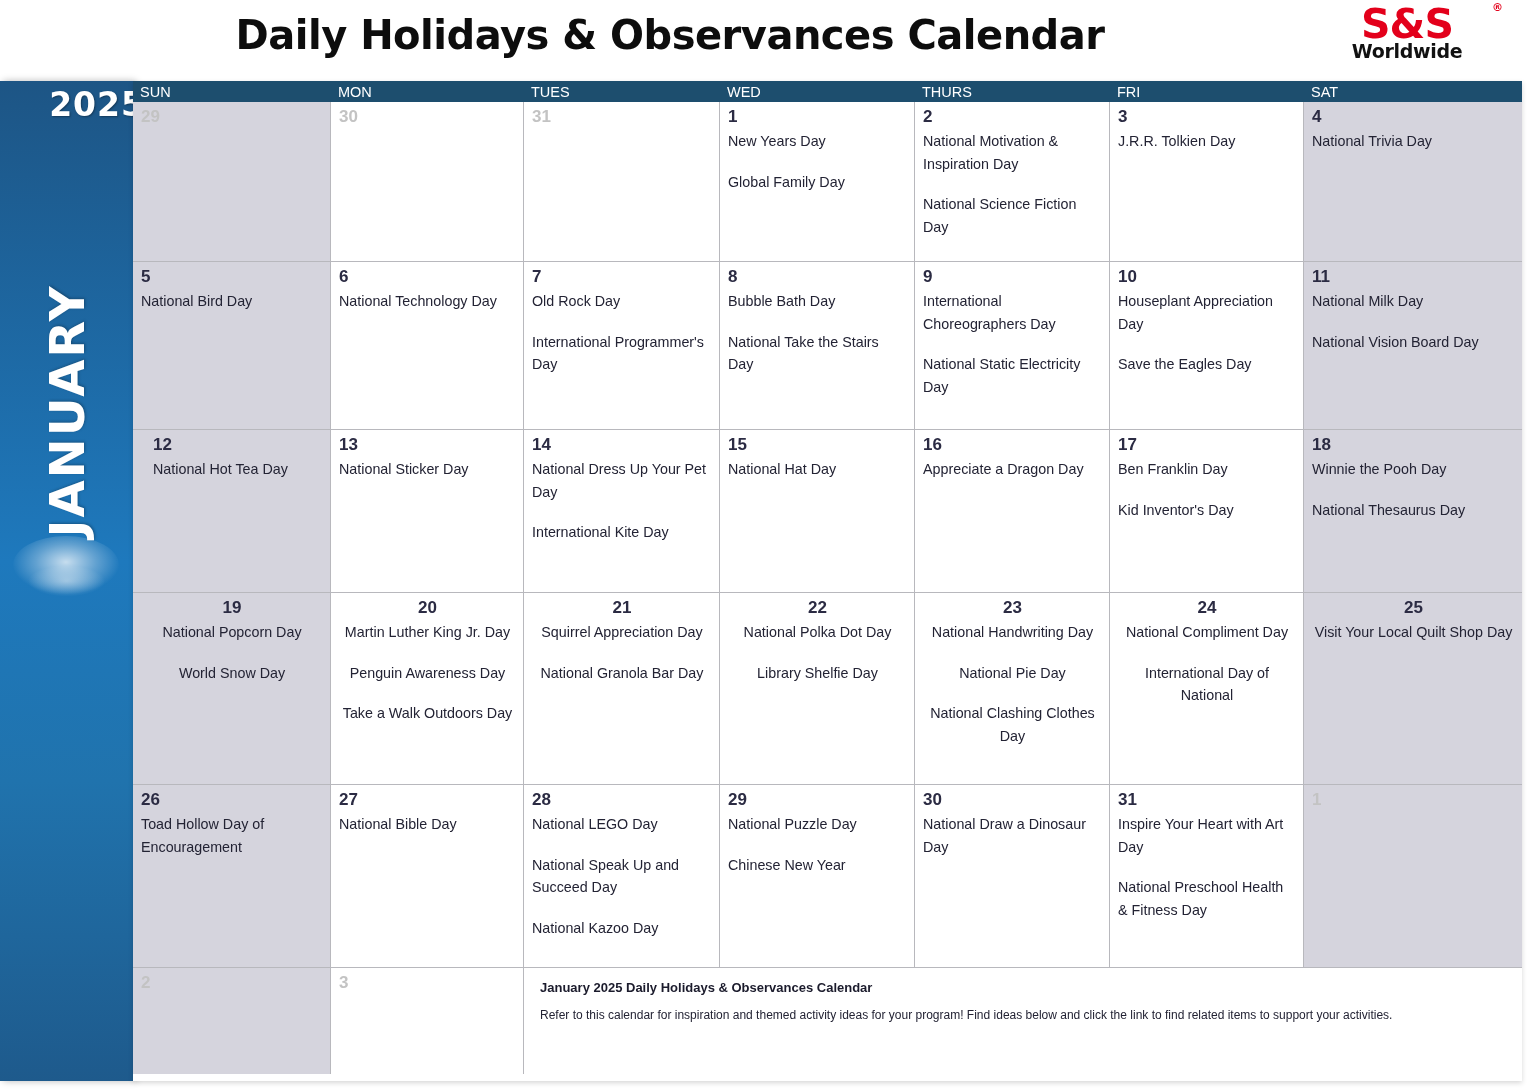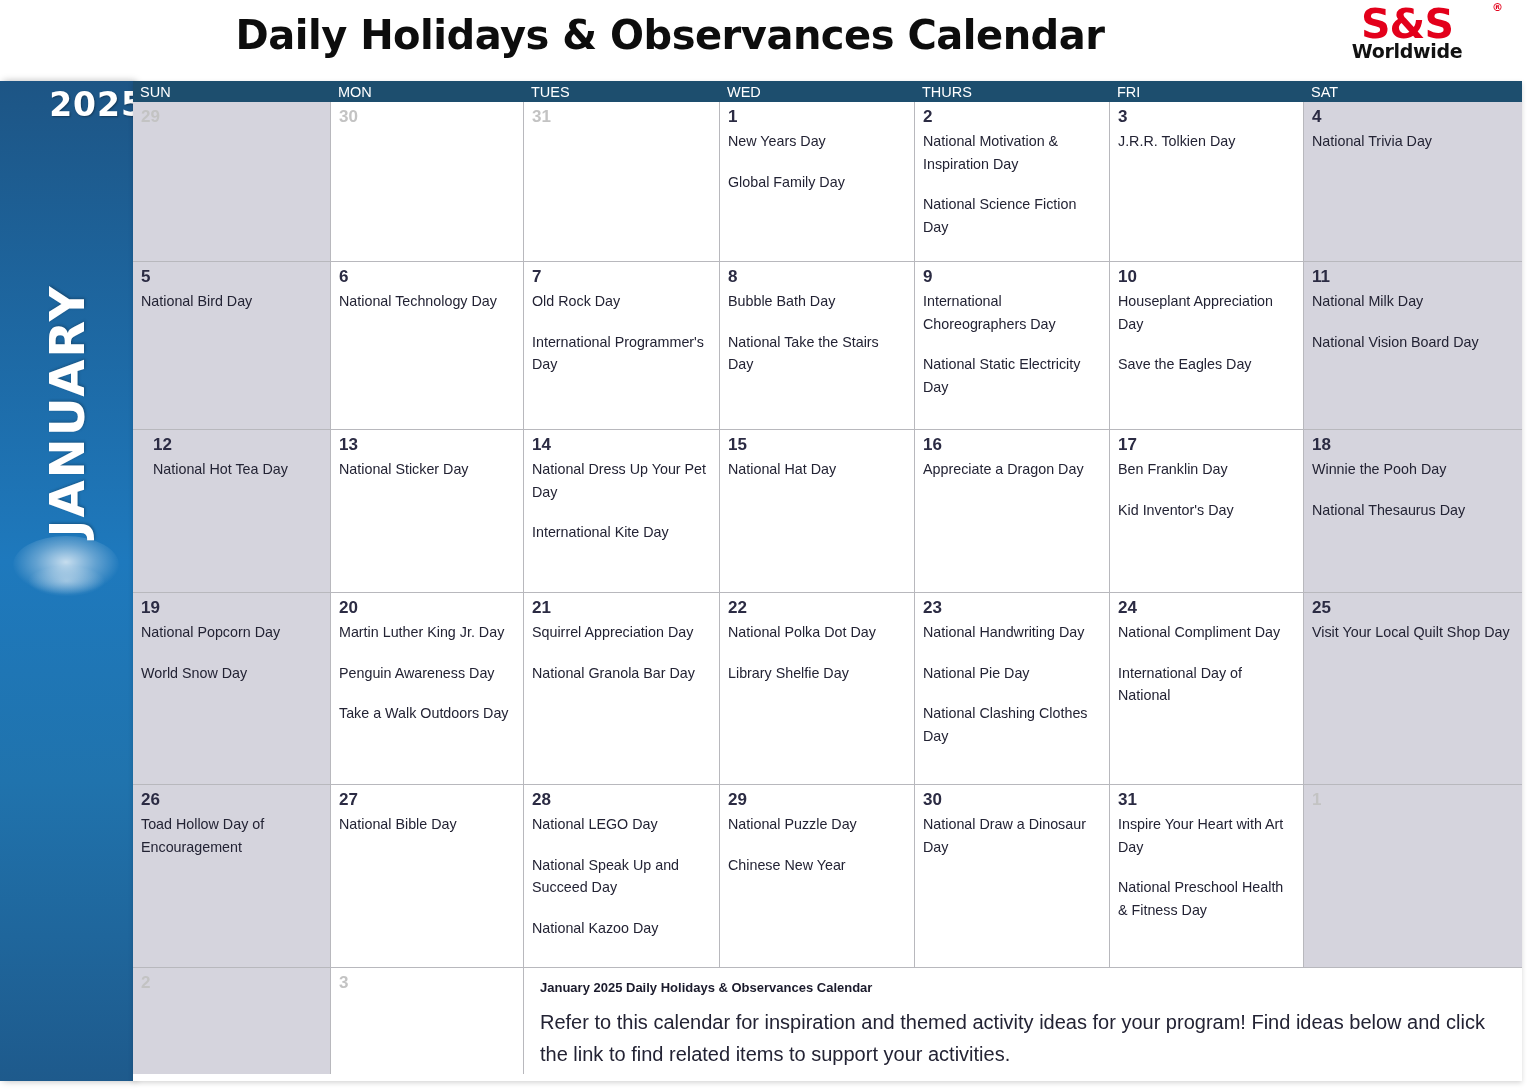--- a/index.html
+++ b/index.html
@@ -131,21 +131,21 @@
     line-height: 1;
   }
   .wk {
     display: flex;
     flex: 0 0 auto;
     border-bottom: 1px solid #b8b8bd;
   }
   .wk.r1 { height: 160px; }
   .wk.r2 { height: 168px; }
   .wk.r3 { height: 163px; }
-  .wk.r4 { height: 192px; }
+  .wk.r4 { height: 192px; text-align: center; }
   .wk.r5 { height: 183px; }
   .wk.r6 { height: 106px; border-bottom: none; }
 
   .cell {
     border-right: 1px solid #b8b8bd;
     padding: 5px 7px 4px 8px;
     overflow: hidden;
     background: #ffffff;
     position: relative;
   }
@@ -172,21 +172,21 @@
   .note {
     padding: 12px 14px 6px 16px;
   }
   .note-title {
     font-size: 13px;
     font-weight: bold;
     color: #1b1b2c;
     margin-bottom: 11px;
   }
   .note-body {
-    font-size: 20px;
+    font-size: 12px;
     color: #232334;
     line-height: 1.62;
   }
 </style>
 </head>
 <body>
 
 <div class="top-bar">
   <div class="page-title">Daily Holidays &amp; Observances Calendar</div>
   <div class="logo">

